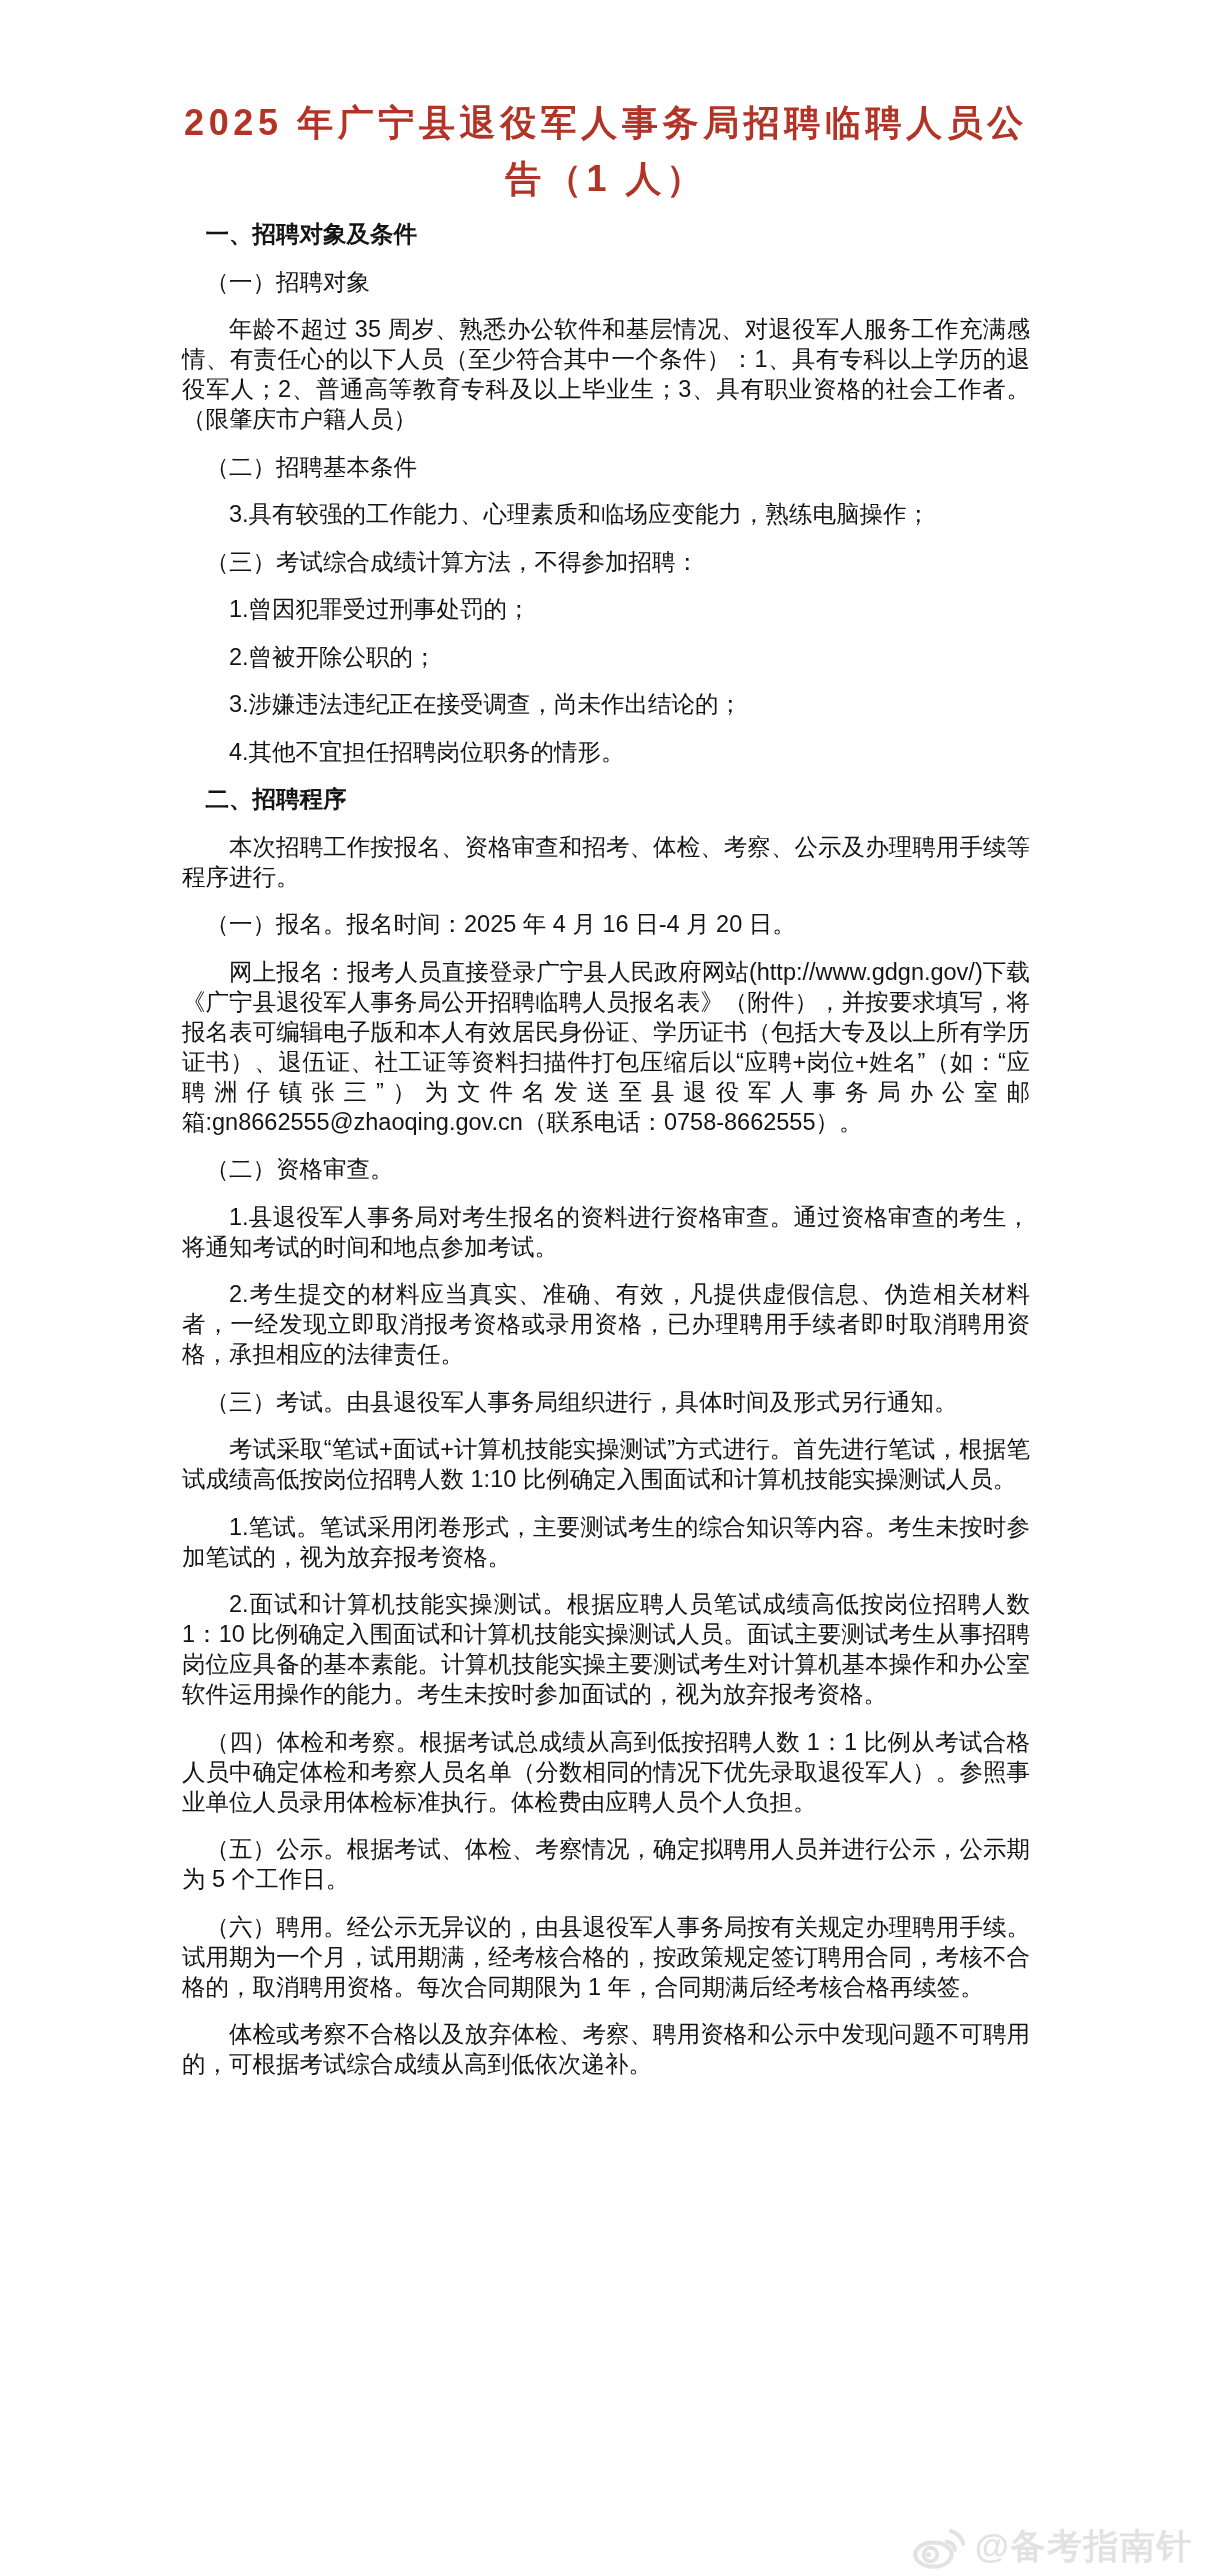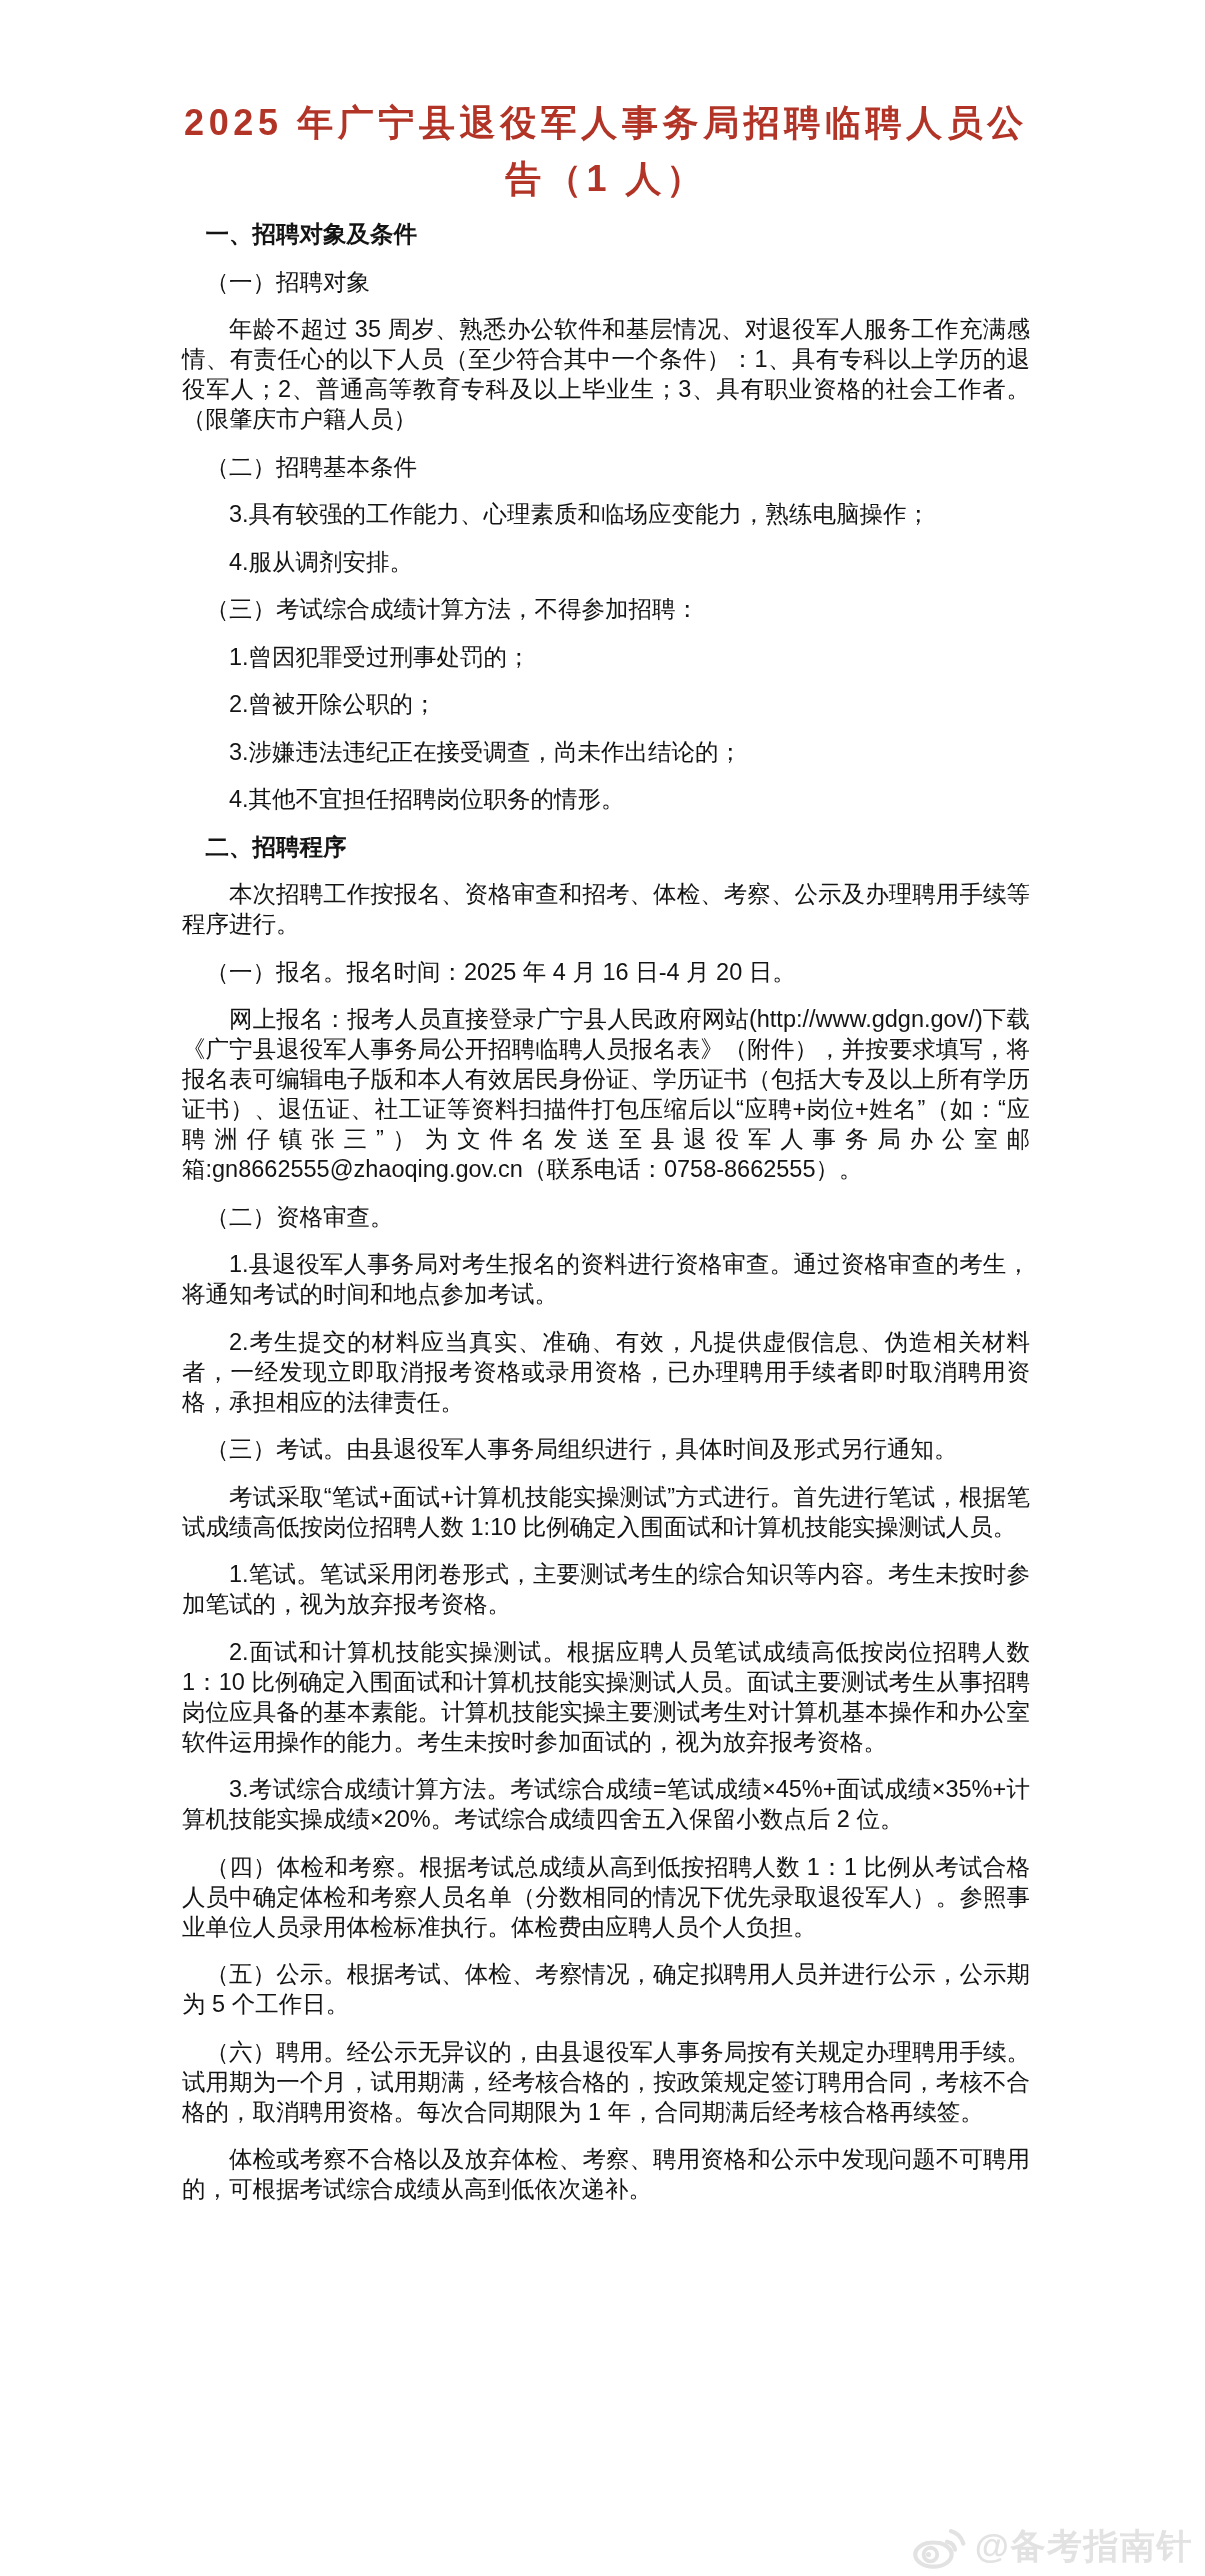--- a/index.html
+++ b/index.html
@@ -69,38 +69,36 @@
 <body style="background: rgb(255, 255, 255);">
 
 <div class="doc" style="color: rgb(20, 20, 20);">
   <h1 class="title">2025 年广宁县退役军人事务局招聘临聘人员公告（1 人）</h1>
   <div>
       <p class="p section">一、招聘对象及条件</p>
       <p class="p sub">（一）招聘对象</p>
       <p class="p body">年龄不超过 35 周岁、熟悉办公软件和基层情况、对退役军人服务工作充满感情、有责任心的以下人员（至少符合其中一个条件）：1、具有专科以上学历的退役军人；2、普通高等教育专科及以上毕业生；3、具有职业资格的社会工作者。（限肇庆市户籍人员）</p>
       <p class="p sub">（二）招聘基本条件</p>
       <p class="p body">3.具有较强的工作能力、心理素质和临场应变能力，熟练电脑操作；</p>
-      <p class="p body">4.服从调剂安排。</p>
       <p class="p sub">（三）考试综合成绩计算方法，不得参加招聘：</p>
       <p class="p body">1.曾因犯罪受过刑事处罚的；</p>
       <p class="p body">2.曾被开除公职的；</p>
       <p class="p body">3.涉嫌违法违纪正在接受调查，尚未作出结论的；</p>
       <p class="p body">4.其他不宜担任招聘岗位职务的情形。</p>
       <p class="p section">二、招聘程序</p>
       <p class="p body">本次招聘工作按报名、资格审查和招考、体检、考察、公示及办理聘用手续等程序进行。</p>
       <p class="p sub">（一）报名。报名时间：2025 年 4 月 16 日-4 月 20 日。</p>
       <p class="p body">网上报名：报考人员直接登录广宁县人民政府网站(http://www.gdgn.gov/)下载《广宁县退役军人事务局公开招聘临聘人员报名表》（附件），并按要求填写，将报名表可编辑电子版和本人有效居民身份证、学历证书（包括大专及以上所有学历证书）、退伍证、社工证等资料扫描件打包压缩后以“应聘+岗位+姓名”（如：“应聘洲仔镇张三”）为文件名发送至县退役军人事务局办公室邮箱:gn8662555@zhaoqing.gov.cn（联系电话：0758-8662555）。</p>
       <p class="p sub">（二）资格审查。</p>
       <p class="p body">1.县退役军人事务局对考生报名的资料进行资格审查。通过资格审查的考生，将通知考试的时间和地点参加考试。</p>
       <p class="p body">2.考生提交的材料应当真实、准确、有效，凡提供虚假信息、伪造相关材料者，一经发现立即取消报考资格或录用资格，已办理聘用手续者即时取消聘用资格，承担相应的法律责任。</p>
       <p class="p sub">（三）考试。由县退役军人事务局组织进行，具体时间及形式另行通知。</p>
       <p class="p body">考试采取“笔试+面试+计算机技能实操测试”方式进行。首先进行笔试，根据笔试成绩高低按岗位招聘人数 1:10 比例确定入围面试和计算机技能实操测试人员。</p>
       <p class="p body">1.笔试。笔试采用闭卷形式，主要测试考生的综合知识等内容。考生未按时参加笔试的，视为放弃报考资格。</p>
       <p class="p body">2.面试和计算机技能实操测试。根据应聘人员笔试成绩高低按岗位招聘人数 1：10 比例确定入围面试和计算机技能实操测试人员。面试主要测试考生从事招聘岗位应具备的基本素能。计算机技能实操主要测试考生对计算机基本操作和办公室软件运用操作的能力。考生未按时参加面试的，视为放弃报考资格。</p>
-      <p class="p body">3.考试综合成绩计算方法。考试综合成绩=笔试成绩×45%+面试成绩×35%+计算机技能实操成绩×20%。考试综合成绩四舍五入保留小数点后 2 位。</p>
       <p class="p sub">（四）体检和考察。根据考试总成绩从高到低按招聘人数 1：1 比例从考试合格人员中确定体检和考察人员名单（分数相同的情况下优先录取退役军人）。参照事业单位人员录用体检标准执行。体检费由应聘人员个人负担。</p>
       <p class="p sub">（五）公示。根据考试、体检、考察情况，确定拟聘用人员并进行公示，公示期为 5 个工作日。</p>
       <p class="p sub">（六）聘用。经公示无异议的，由县退役军人事务局按有关规定办理聘用手续。试用期为一个月，试用期满，经考核合格的，按政策规定签订聘用合同，考核不合格的，取消聘用资格。每次合同期限为 1 年，合同期满后经考核合格再续签。</p>
       <p class="p body">体检或考察不合格以及放弃体检、考察、聘用资格和公示中发现问题不可聘用的，可根据考试综合成绩从高到低依次递补。</p>
     </div>
 </div>
 
 <div class="watermark">
   <span>
     <svg width="53" height="46" viewBox="0 0 70 60" fill="none" xmlns="http://www.w3.org/2000/svg">

